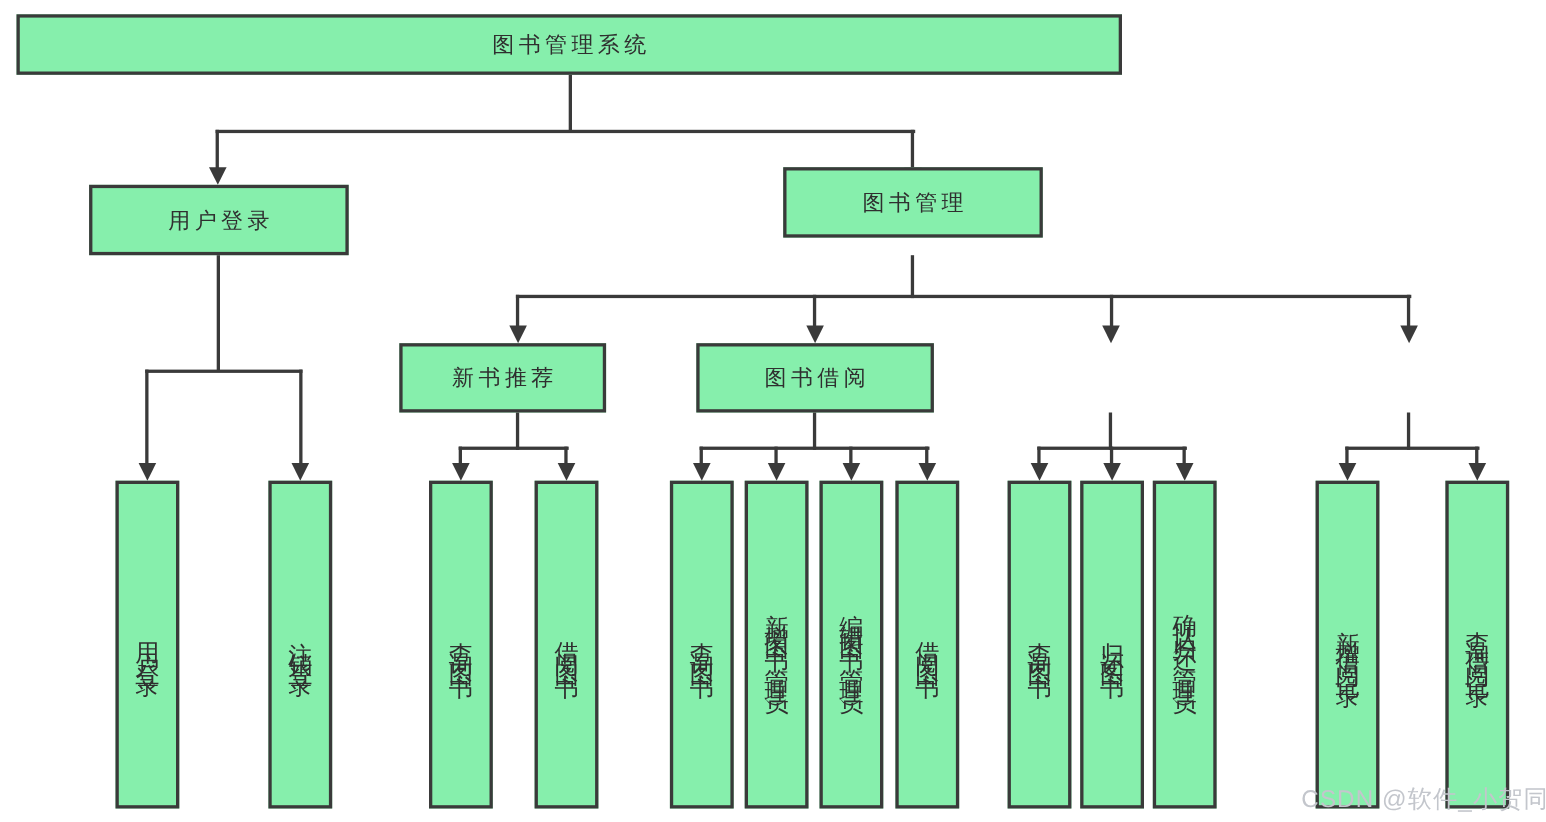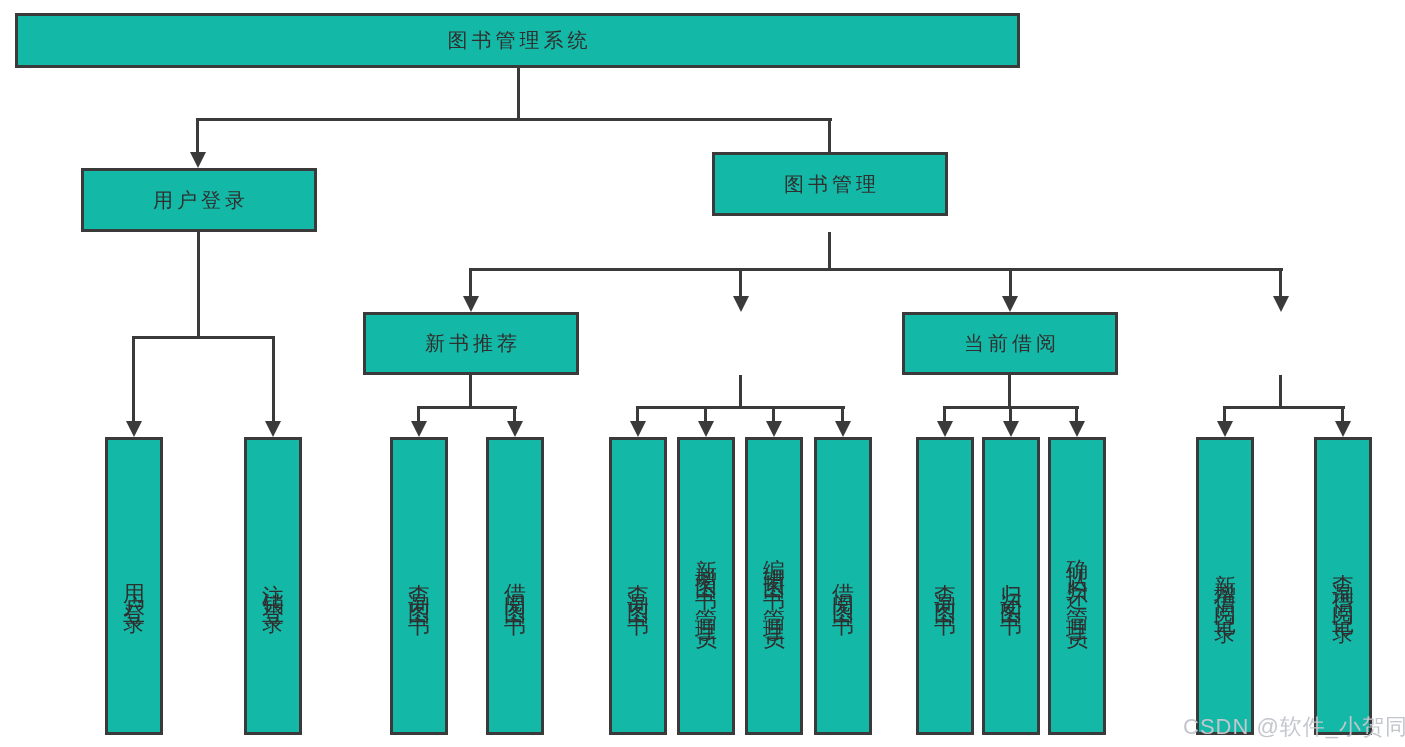--- a/index.html
+++ b/index.html
@@ -9,21 +9,21 @@
     --wm:#c3c6cc;
     --bg:#ffffff;
   }
   html,body{margin:0;padding:0;background:var(--bg);}
   .stage{
     position:relative;width:1405px;height:747px;background:var(--bg);
     font-family:"Liberation Sans","DejaVu Sans",sans-serif;
     overflow:hidden;color:var(--text);
   }
   .box{
-    position:absolute;border:3px solid var(--line);background:#14b8a6;
+    position:absolute;border:3px solid var(--line);background:#86efac;
     box-sizing:border-box;display:flex;align-items:center;justify-content:center;
   }
   .box.h{font-size:20px;letter-spacing:4px;text-indent:4px;white-space:nowrap;}
   .box.v span{
     writing-mode:vertical-rl;text-orientation:mixed;
     font-size:22px;letter-spacing:10px;line-height:1;
   }
   .vline,.hline{position:absolute;background:var(--line);}
   .vline{width:3px;}
   .hline{height:3px;}
@@ -71,25 +71,25 @@
   <div class="hline" style="left:469px;top:268px;width:814px"></div>
   <div class="vline" style="left:469px;top:268px;height:30px"></div>
   <div class="arr" style="left:463px;top:296px"></div>
   <div class="vline" style="left:739px;top:268px;height:30px"></div>
   <div class="arr" style="left:733px;top:296px"></div>
   <div class="vline" style="left:1009px;top:268px;height:30px"></div>
   <div class="arr" style="left:1002px;top:296px"></div>
   <div class="vline" style="left:1279px;top:268px;height:30px"></div>
   <div class="arr" style="left:1273px;top:296px"></div>
 
-  <div class="box h" style="left:363px;top:312px;width:216px;height:63px">
+  <div class="box h" style="left:363px;top:312px;width:188px;height:63px">
     <span>新书推荐</span>
   </div>
-  <div class="box h" style="left:902px;top:312px;width:216px;height:63px">
-    <span>当前借阅</span>
+  <div class="box h" style="left:633px;top:312px;width:216px;height:63px">
+    <span>图书借阅</span>
   </div>
 
   <div class="vline" style="left:469px;top:375px;height:34px"></div>
   <div class="hline" style="left:417px;top:406px;width:100px"></div>
   <div class="vline" style="left:417px;top:406px;height:17px"></div>
   <div class="arr" style="left:411px;top:421px"></div>
   <div class="vline" style="left:513px;top:406px;height:17px"></div>
   <div class="arr" style="left:507px;top:421px"></div>
 
   <div class="vline" style="left:739px;top:375px;height:34px"></div>

